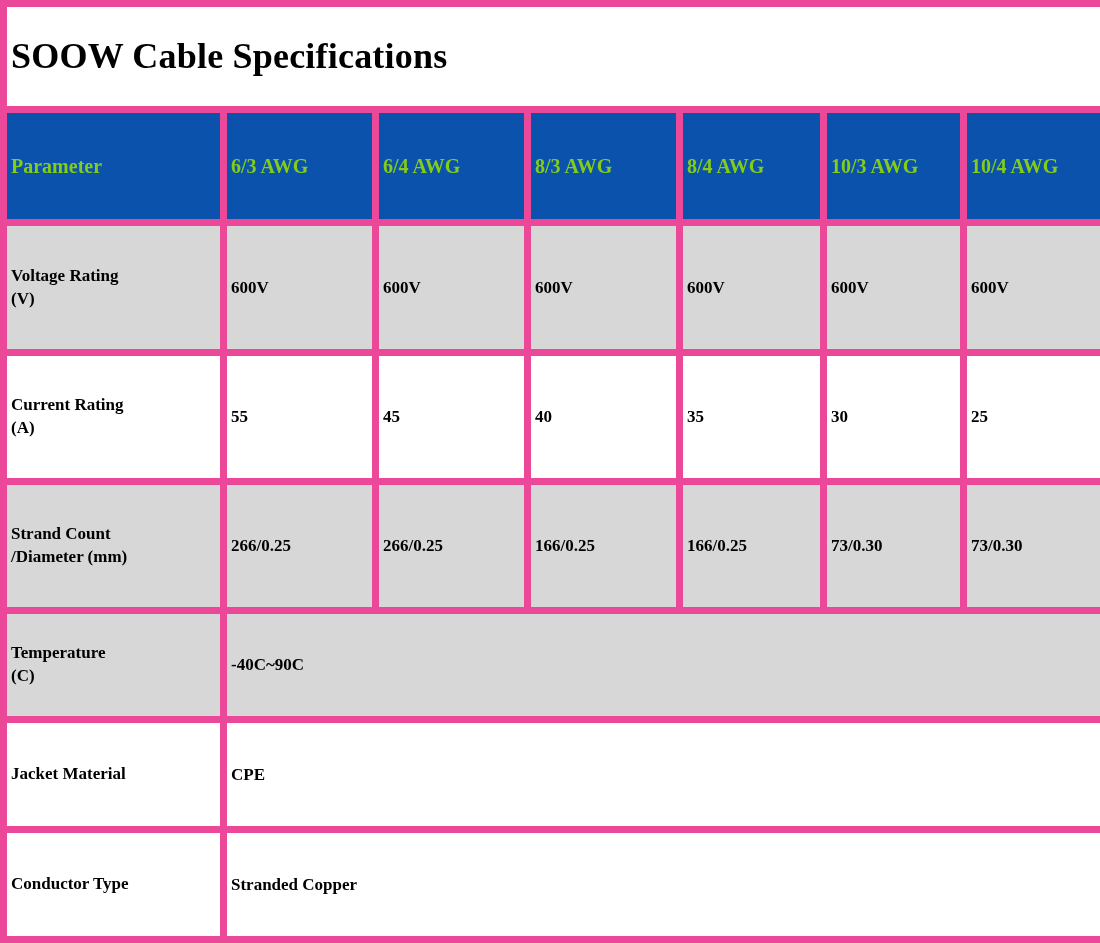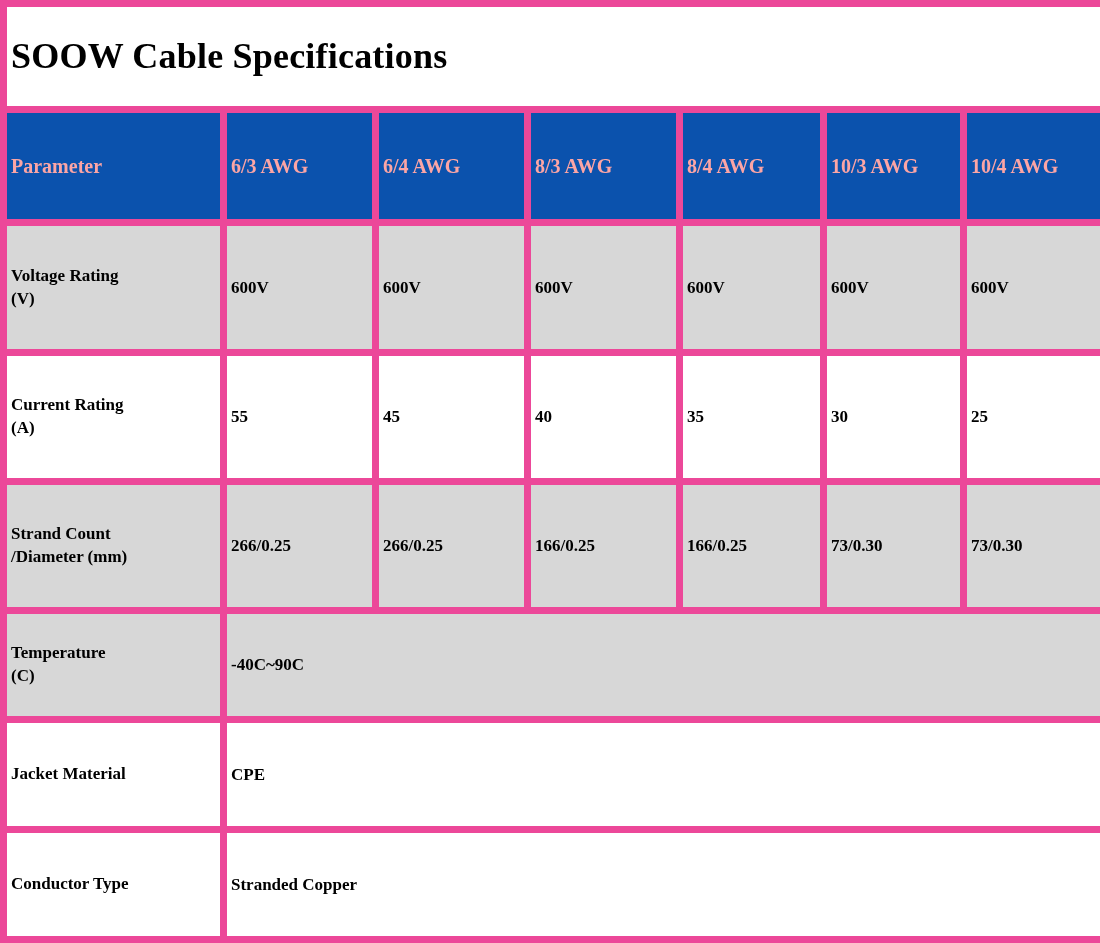--- a/index.html
+++ b/index.html
@@ -43,21 +43,21 @@
     background: #ffffff;
     font-size: 36px;
     font-weight: bold;
     letter-spacing: 0.2px;
     line-height: 1.05;
   }
 
   
   .header-row td {
     background: #0b52ad;
-    color: #fca5a5;
+    color: #84cc16;
     font-size: 20px;
     font-weight: bold;
     height: 88px;
   }
 
   
   .param-cell {
     font-weight: bold;
     font-size: 17px;
     line-height: 1.35;

